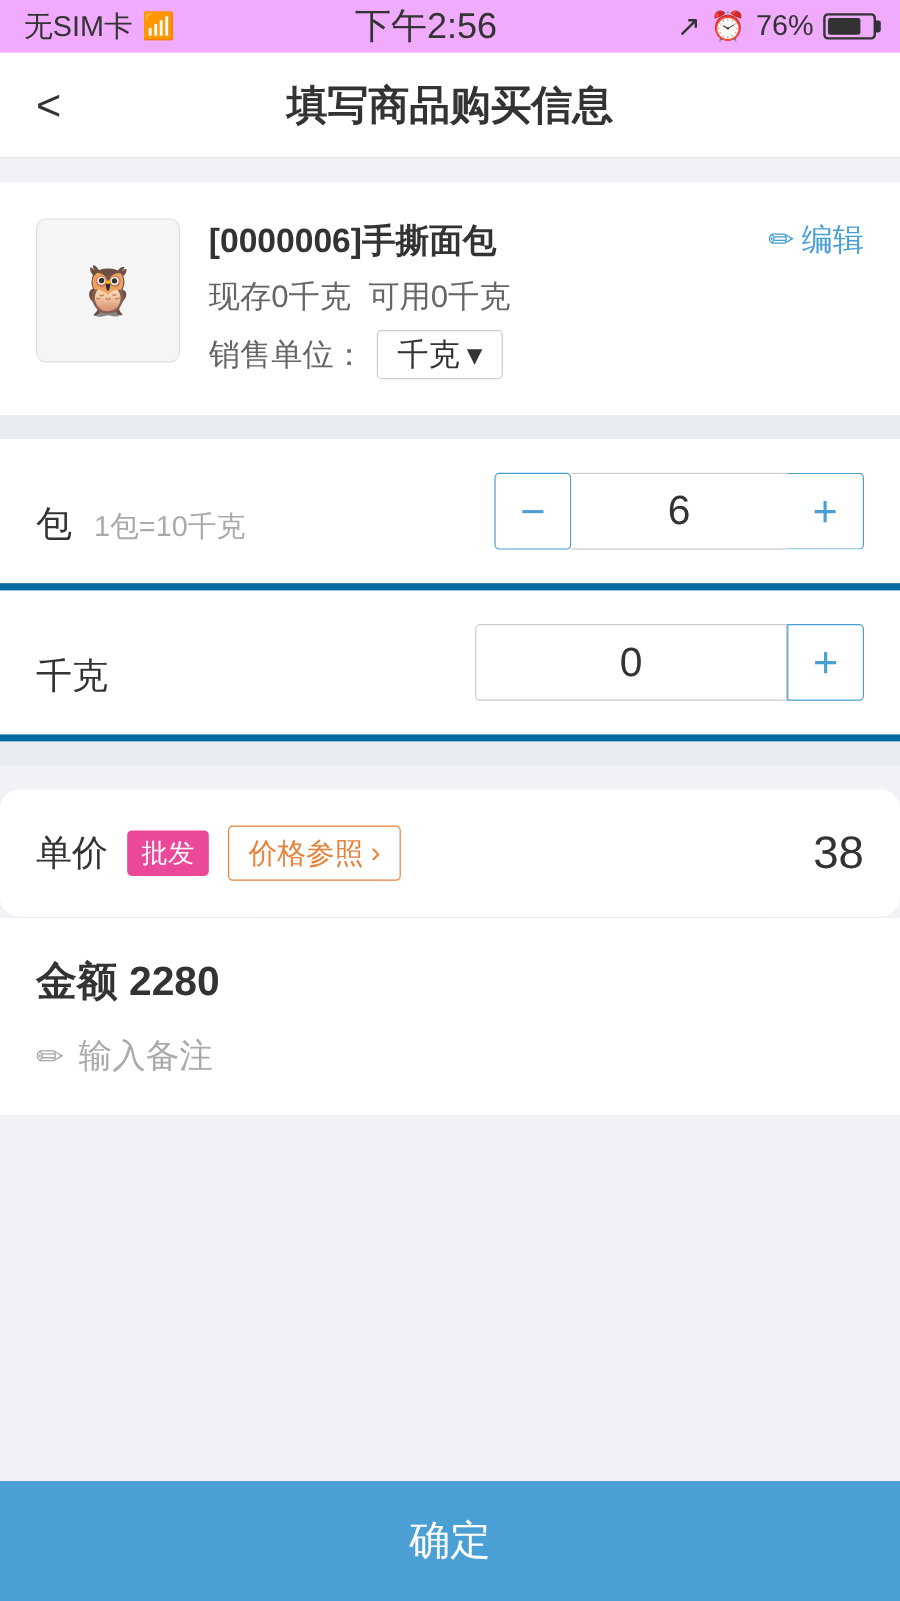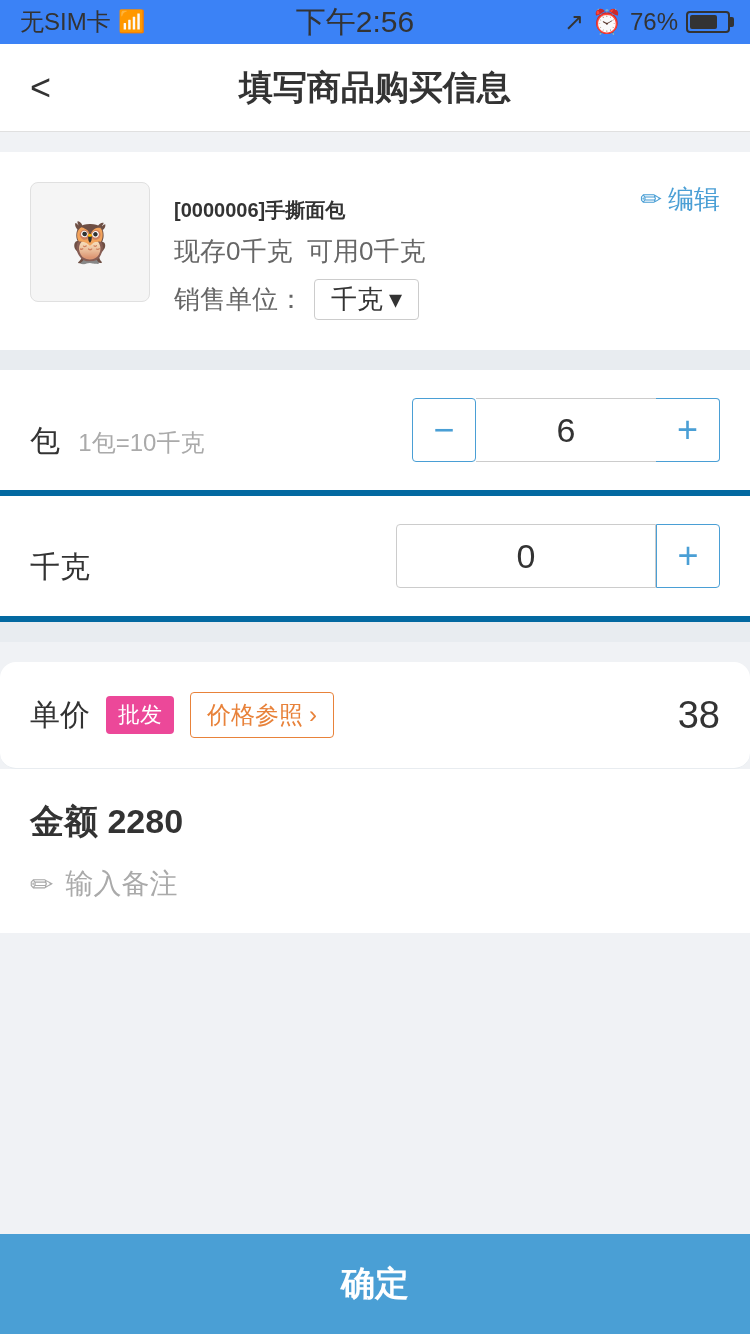--- a/index.html
+++ b/index.html
@@ -9,21 +9,21 @@
       min-height: 1334px;
       font-family: -apple-system, 'PingFang SC', 'Helvetica Neue', sans-serif;
       background: #f0f2f5;
       font-size: 28px;
       color: #333;
     }
 
     
     .status-bar {
       height: 44px;
-      background: #3b82f6;
+      background: #f0abfc;
       display: flex;
       align-items: center;
       justify-content: space-between;
       padding: 12px 20px;
       font-size: 24px;
       color: #333;
       text-align: center;
     }
     .status-left { display: flex; align-items: center; gap: 8px; }
     .status-center { font-size: 30px; font-weight: 500; }
@@ -77,21 +77,21 @@
       display: flex;
       align-items: center;
       justify-content: center;
       flex-shrink: 0;
     }
     .owl-logo {
       font-size: 40px;
       color: #aaa;
     }
     .product-info { flex: 1; }
-    .product-name { font-size: 20px; font-weight: 600; color: #333; margin-bottom: 10px; margin-top: 15px; }
+    .product-name { font-size: 28px; font-weight: 600; color: #333; margin-bottom: 10px; }
     .product-stock { font-size: 26px; color: #666; margin-bottom: 10px; }
     .product-unit { font-size: 26px; color: #666; display: flex; align-items: center; gap: 10px; }
     .unit-selector {
       border: 1px solid #ccc;
       border-radius: 4px;
       padding: 2px 16px;
       font-size: 26px;
       color: #333;
       background: #fff;
       display: inline-flex;
@@ -276,21 +276,21 @@
       background: #f0f2f5;
     }
 
     
     .confirm-btn {
       width: 750px;
       height: 100px;
       background: #4a9fd5;
       color: #fff;
       font-size: 34px;
-      font-weight: 700;
+      font-weight: 400;
       border: none;
       cursor: pointer;
       display: flex;
       align-items: center;
       justify-content: center;
       position: fixed;
       bottom: 0;
       left: 0;
     }
 

